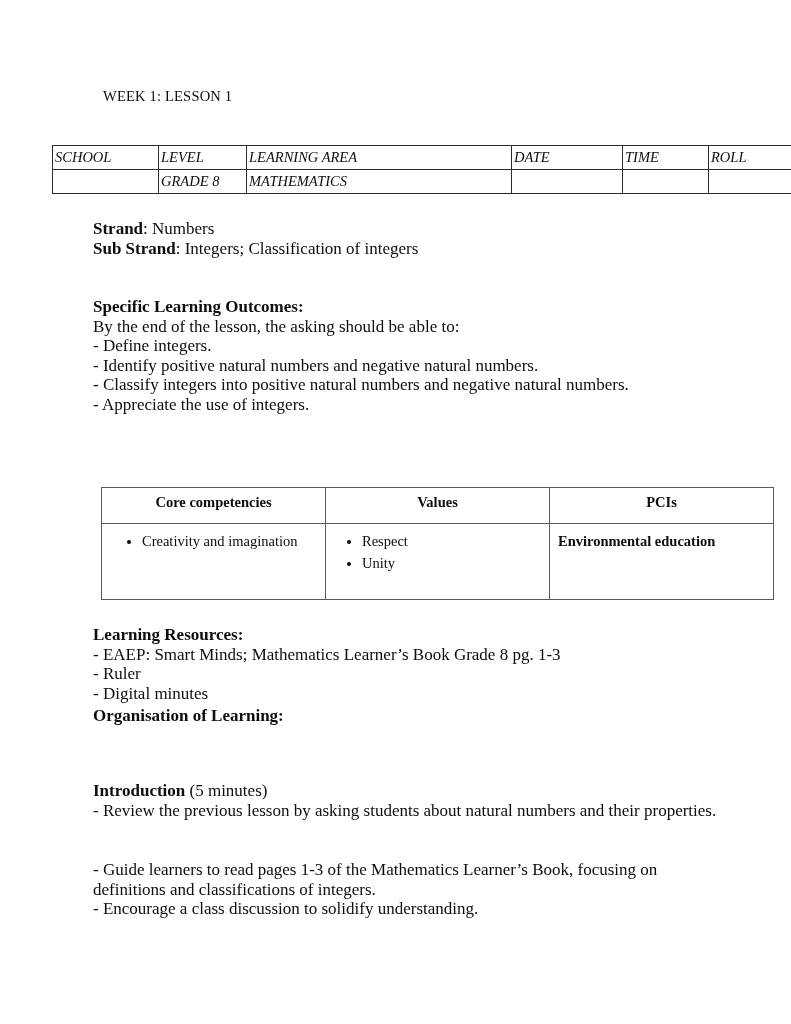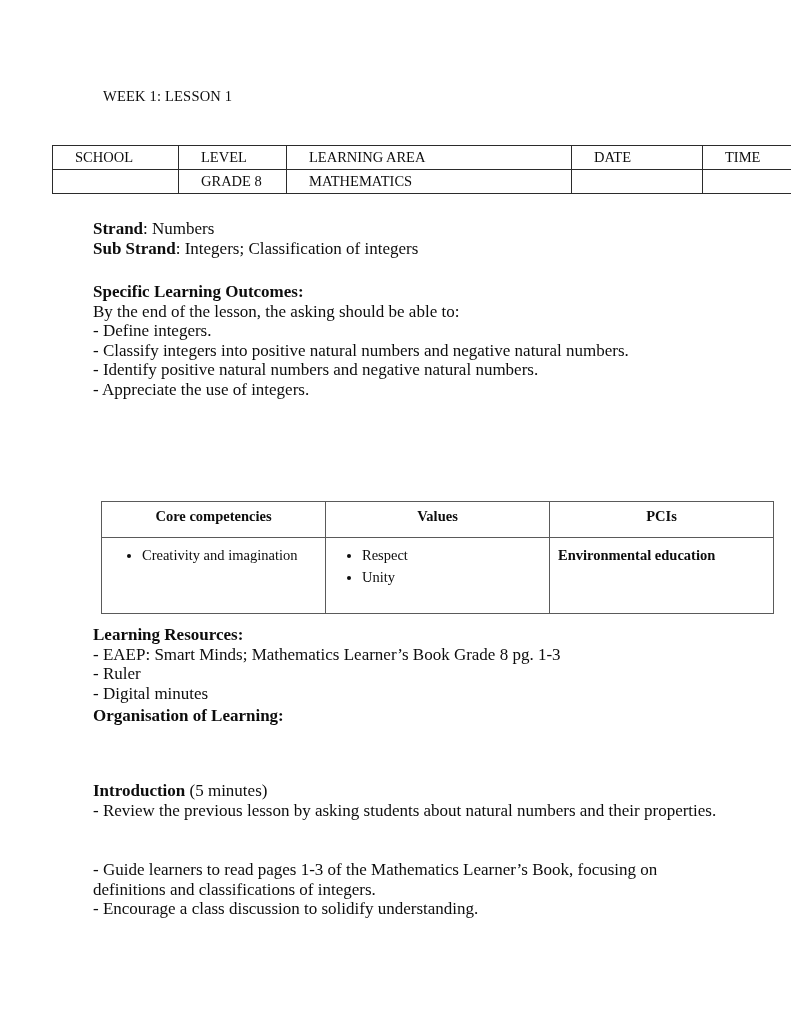--- a/index.html
+++ b/index.html
@@ -38,25 +38,26 @@
     position: absolute;
     left: 52px;
     top: 145px;
     width: 690px;
     border-collapse: collapse;
     table-layout: fixed;
     font-size: 14.5px;
   }
   .info-table td {
     border: 1px solid #2b2b2b;
-    padding: 2px 6px 3px 22px;
+    padding: 2px 6px 3px 2px;
     height: 18px;
     vertical-align: middle;
     white-space: nowrap;
     overflow: hidden;
+    font-style: italic;
   }
   .col-school { width: 97px; }
   .col-level  { width: 79px; }
   .col-area   { width: 256px; }
   .col-date   { width: 102px; }
   .col-time   { width: 77px; }
   .col-roll   { width: 79px; }
 
   
   .block {
@@ -67,31 +68,31 @@
   }
   .block p {
     margin: 0;
     white-space: nowrap;
   }
   .block p.wrap { white-space: normal; margin-top: 40px; }
   .bold { font-weight: bold; }
   .heading { font-weight: bold; }
 
   #strand-block   { top: 219px; }
-  #outcomes-block { top: 282px; }
+  #outcomes-block { top: 297px; }
   #inquiry-block  { top: 450px; }
   #resources-block{ top: 625px; width: 600px; }
   #org-block      { top: 706px; }
   #intro-block    { top: 781px; width: 600px; }
 
   
   .comp-table {
     position: absolute;
     left: 101px;
-    top: 501px;
+    top: 487px;
     width: 645px;
     border-collapse: collapse;
     table-layout: fixed;
     font-size: 14.5px;
   }
   .comp-table th,
   .comp-table td {
     border: 1px solid #5a5a5a;
     vertical-align: top;
   }
@@ -155,22 +156,22 @@
 
   <div class="block" id="strand-block">
     <p><span class="bold">Strand</span><span>: Numbers</span></p>
     <p><span class="bold">Sub Strand</span><span>: Integers; Classification of integers</span></p>
   </div>
 
   <div class="block" id="outcomes-block">
     <p class="heading">Specific Learning Outcomes:</p>
     <p>By the end of the lesson, the asking should be able to:</p>
     <p>- Define integers.</p>
+    <p>- Identify positive natural numbers and negative natural numbers.</p>
     <p>- Classify integers into positive natural numbers and negative natural numbers.</p>
-    <p>- Identify positive natural numbers and negative natural numbers.</p>
     <p>- Appreciate the use of integers.</p>
   </div>
 
 
   <table class="comp-table">
     <thead>
       <tr>
         <th class="comp-col-1">Core competencies</th>
         <th class="comp-col-2">Values</th>
         <th class="comp-col-3">PCIs</th>

